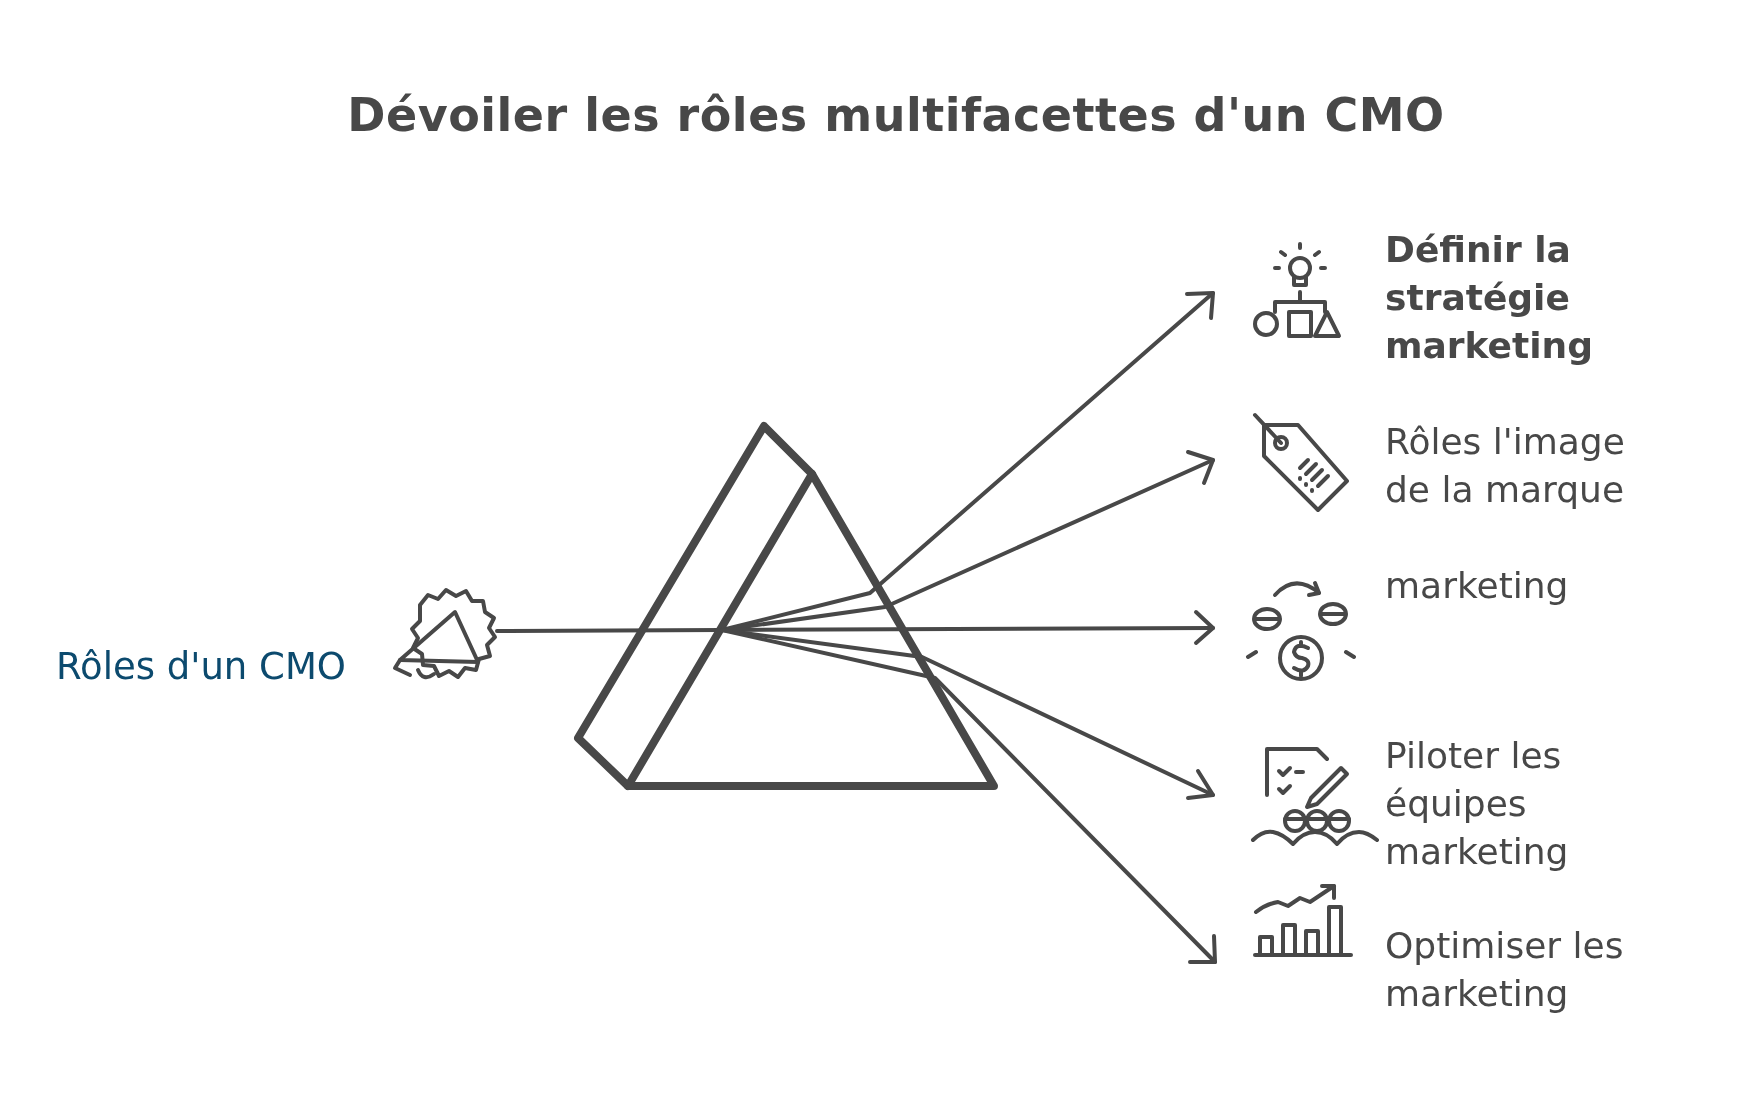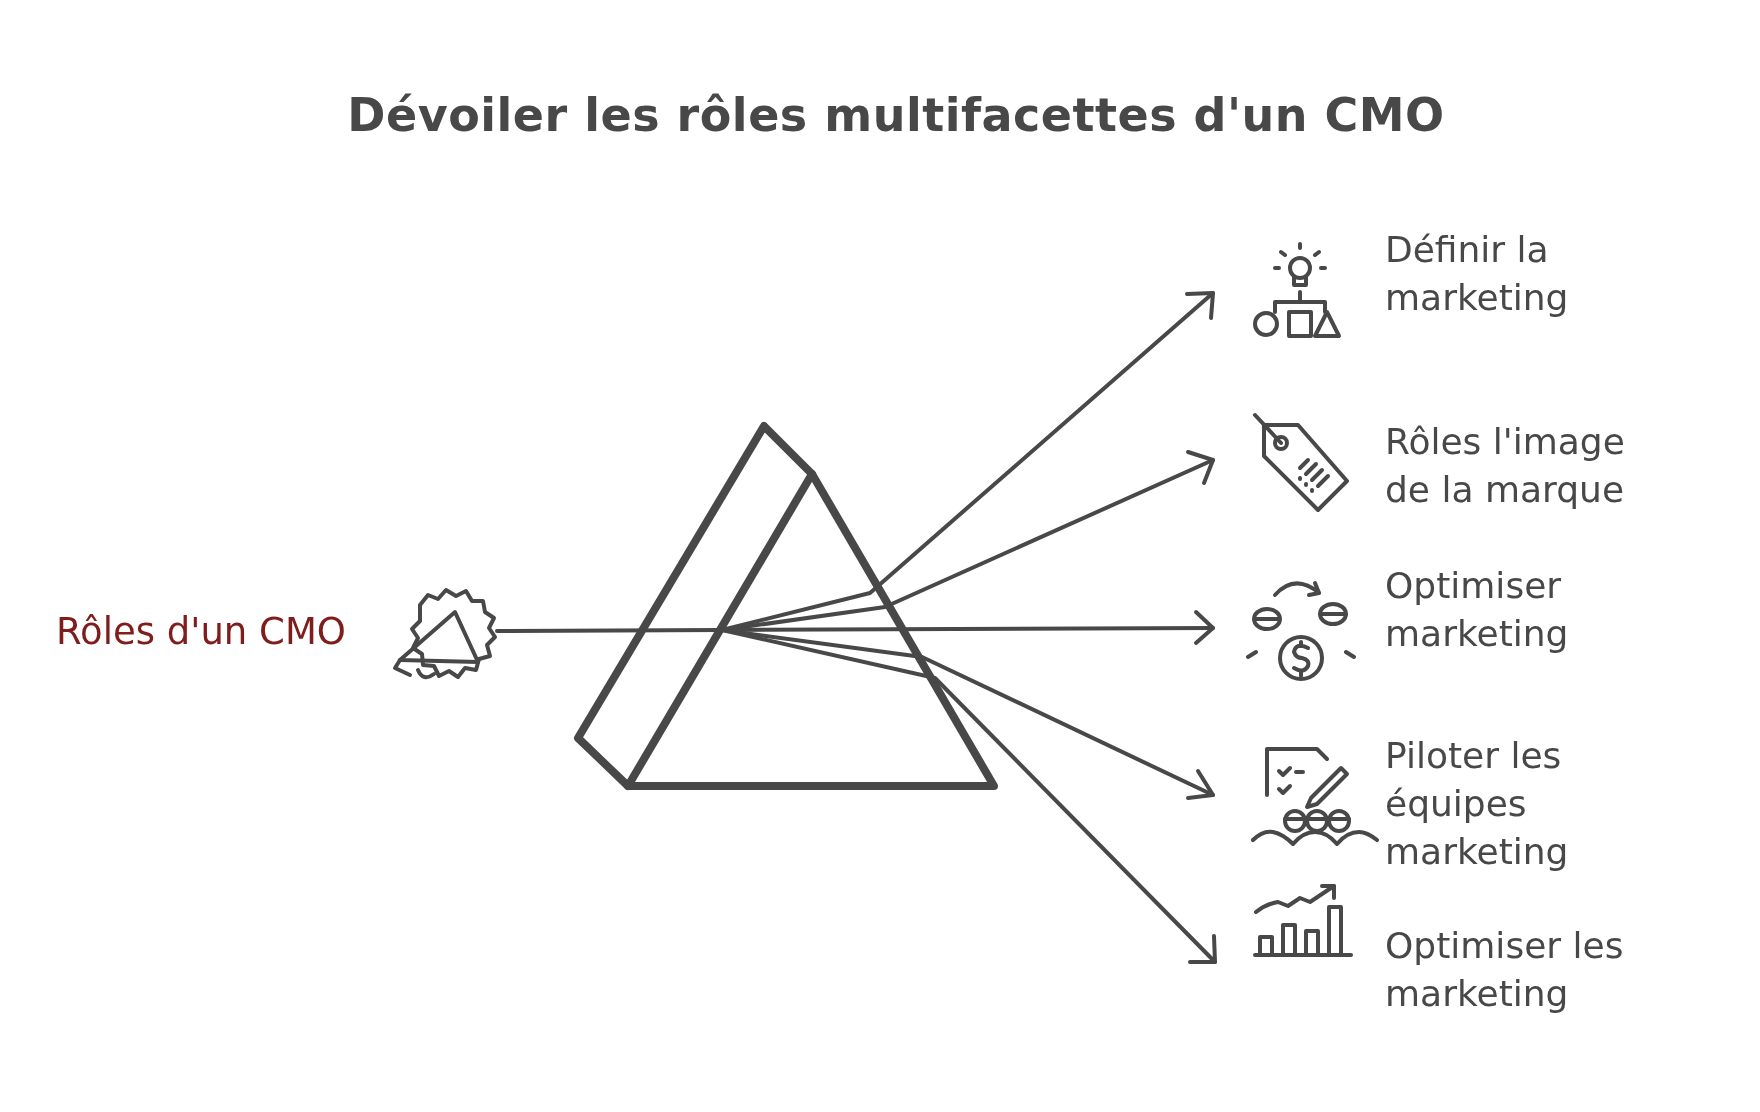--- a/index.html
+++ b/index.html
@@ -1,20 +1,20 @@
 <!DOCTYPE html>
 <html><head>
 <meta charset="utf-8">
 <style>
   html, body { margin:0; padding:0; background:#ffffff; }
   body { width:1760px; height:1112px; position:relative; overflow:hidden;
          font-family:"DejaVu Sans", sans-serif; color:#484848; }
   .title { position:absolute; left:16px; width:1760px; top:88px; text-align:center;
            font-size:46px; font-weight:bold; color:#484848; letter-spacing:0.5px; }
-  .src-label { position:absolute; left:56px; top:610px; font-size:37px; color:#7f1d1d; }
+  .src-label { position:absolute; left:56px; top:645px; font-size:37px; color:#0c4a6e; }
   svg.canvas { position:absolute; left:0; top:0; }
   .item { position:absolute; left:1385px; font-size:36px; line-height:48px; color:#484848; }
   .item span { display:block; white-space:nowrap; }
 </style>
 </head>
 <body>
 
 <div class="title">Dévoiler les rôles multifacettes d'un CMO</div>
 
 <div class="src-label">Rôles d'un CMO</div>
@@ -92,32 +92,32 @@
     <path d="M1255 955 h96"></path>
     <rect x="1260" y="937" width="12" height="18"></rect>
     <rect x="1283" y="925" width="12" height="30"></rect>
     <rect x="1306" y="931" width="12" height="24"></rect>
     <rect x="1329" y="907" width="12" height="48"></rect>
     <path d="M1256 912 q10 -8 22 -10 l10 4 l12 -8 l10 4 l24 -16"></path>
     <path d="M1322 886 h12 v12"></path>
   </g>
 </svg>
 
-<div class="item" style="top:226px;">
+<div class="item" style="top:226px;font-weight:bold;">
   <span>Définir la</span>
+  <span>stratégie</span>
   <span>marketing</span>
 </div>
 
 <div class="item" style="top:418px;">
   <span>Rôles l'image</span>
   <span>de la marque</span>
 </div>
 
 <div class="item" style="top:562px;">
-  <span>Optimiser</span>
   <span>marketing</span>
 </div>
 
 <div class="item" style="top:732px;">
   <span>Piloter les</span>
   <span>équipes</span>
   <span>marketing</span>
 </div>
 
 <div class="item" style="top:922px;">

